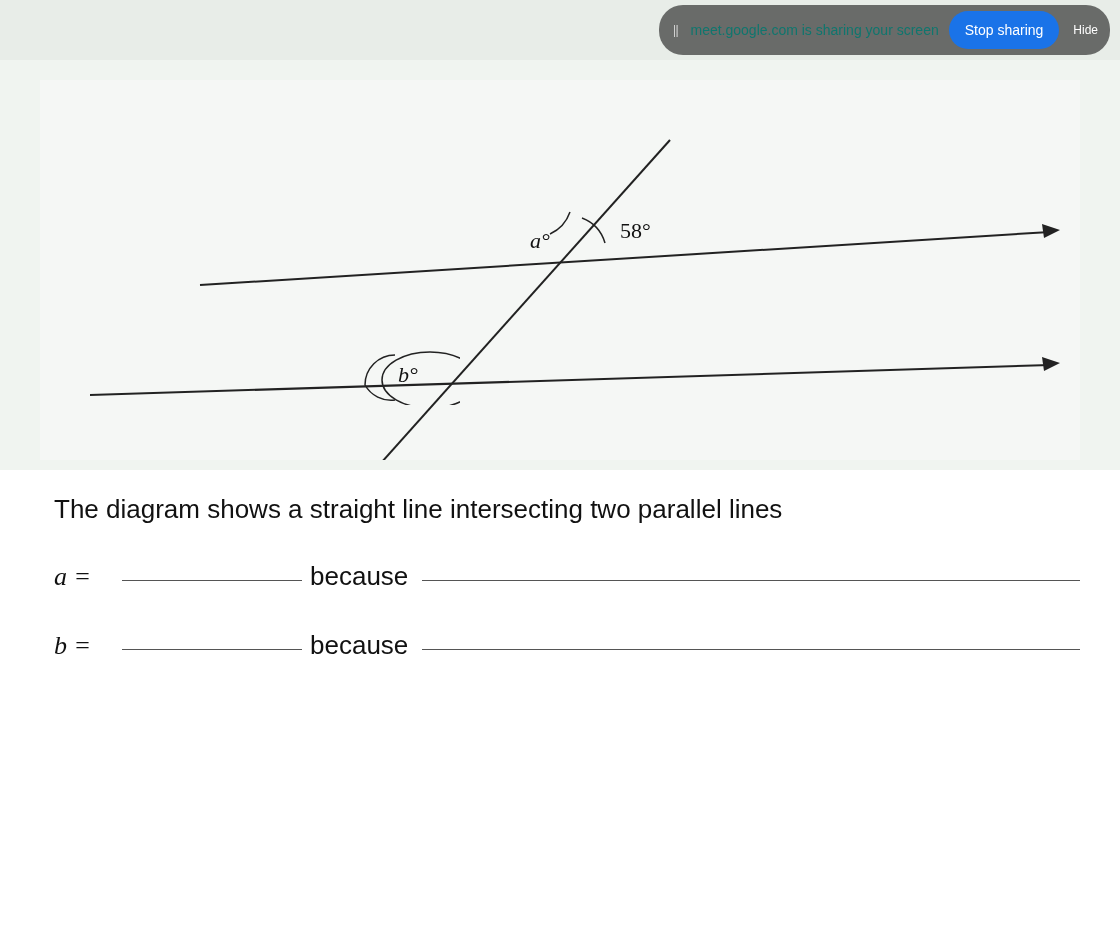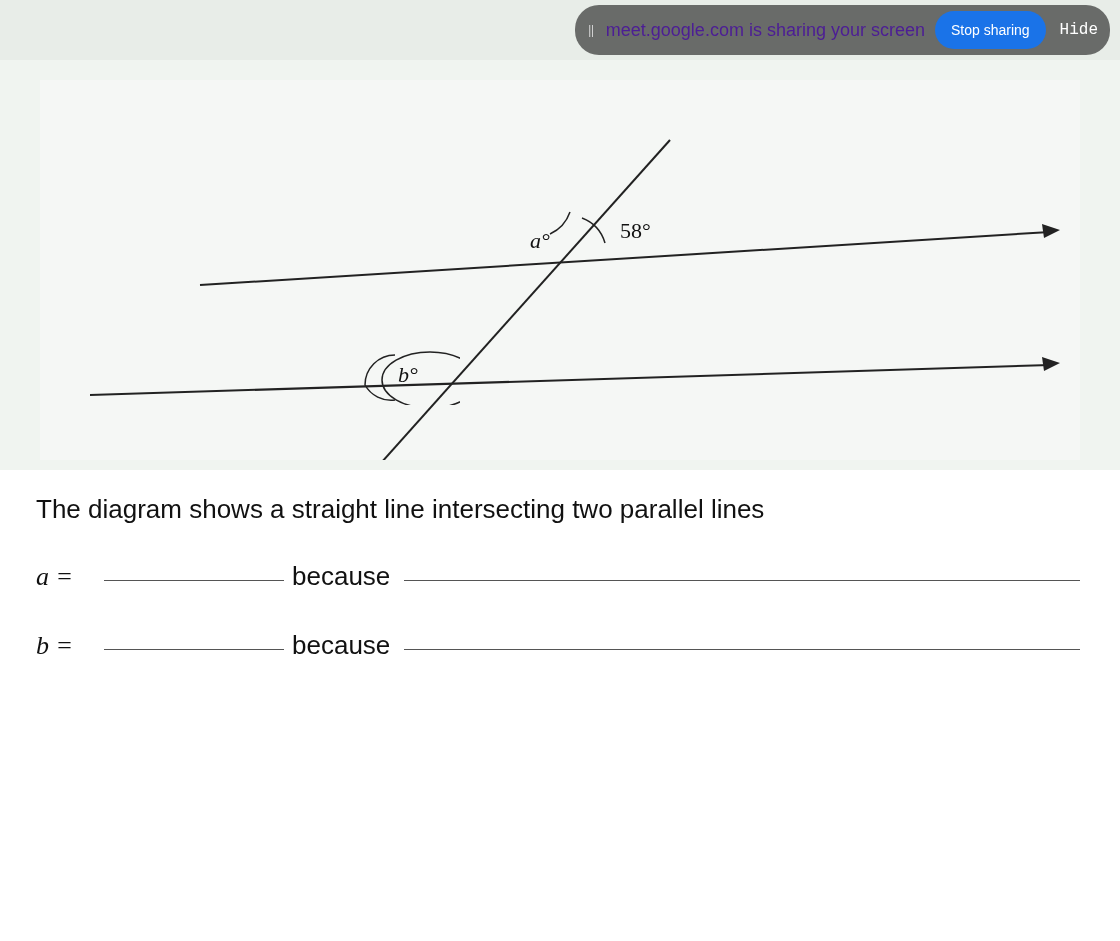--- a/index.html
+++ b/index.html
@@ -31,23 +31,23 @@
     .sharing-info {
       display: flex;
       align-items: center;
       gap: 10px;
       background: rgba(0,0,0,0.55);
       border-radius: 24px;
       padding: 6px 8px 6px 14px;
     }
 
     .sharing-text {
-      color: #4c1d95;
-      font-family: Arial, sans-serif;
-      font-size: 18px;
+      color: #0f766e;
+      font-family: Arial, sans-serif;
+      font-size: 14px;
     }
 
     .pause-icon {
       color: #fff;
       font-size: 13px;
       margin-right: 2px;
     }
 
     .stop-sharing-btn {
       background: #1a73e8;
@@ -57,22 +57,22 @@
       padding: 11px 16px;
       font-family: Arial, sans-serif;
       font-size: 14px;
       font-weight: 500;
       cursor: pointer;
       white-space: nowrap;
     }
 
     .hide-btn {
       color: #fff;
-      font-family: Liberation Mono, monospace;
-      font-size: 16px;
+      font-family: Liberation Sans, sans-serif;
+      font-size: 12px;
       background: transparent;
       border: none;
       cursor: pointer;
       padding: 0 4px;
     }
 
     
     .main-content {
       position: absolute;
       top: 60px;
@@ -86,21 +86,21 @@
 
     
     .diagram-area {
       flex: 0 0 auto;
       padding: 20px 40px 10px 40px;
     }
 
     
     .text-area {
       flex: 1;
-      padding: 20px 40px 20px 36px;
+      padding: 20px 40px 20px 54px;
       background: white;
     }
 
     .question-text {
       font-family: Arial, sans-serif;
       font-size: 26px;
       color: #111;
       line-height: 1.5;
       margin-bottom: 12px;
     }

